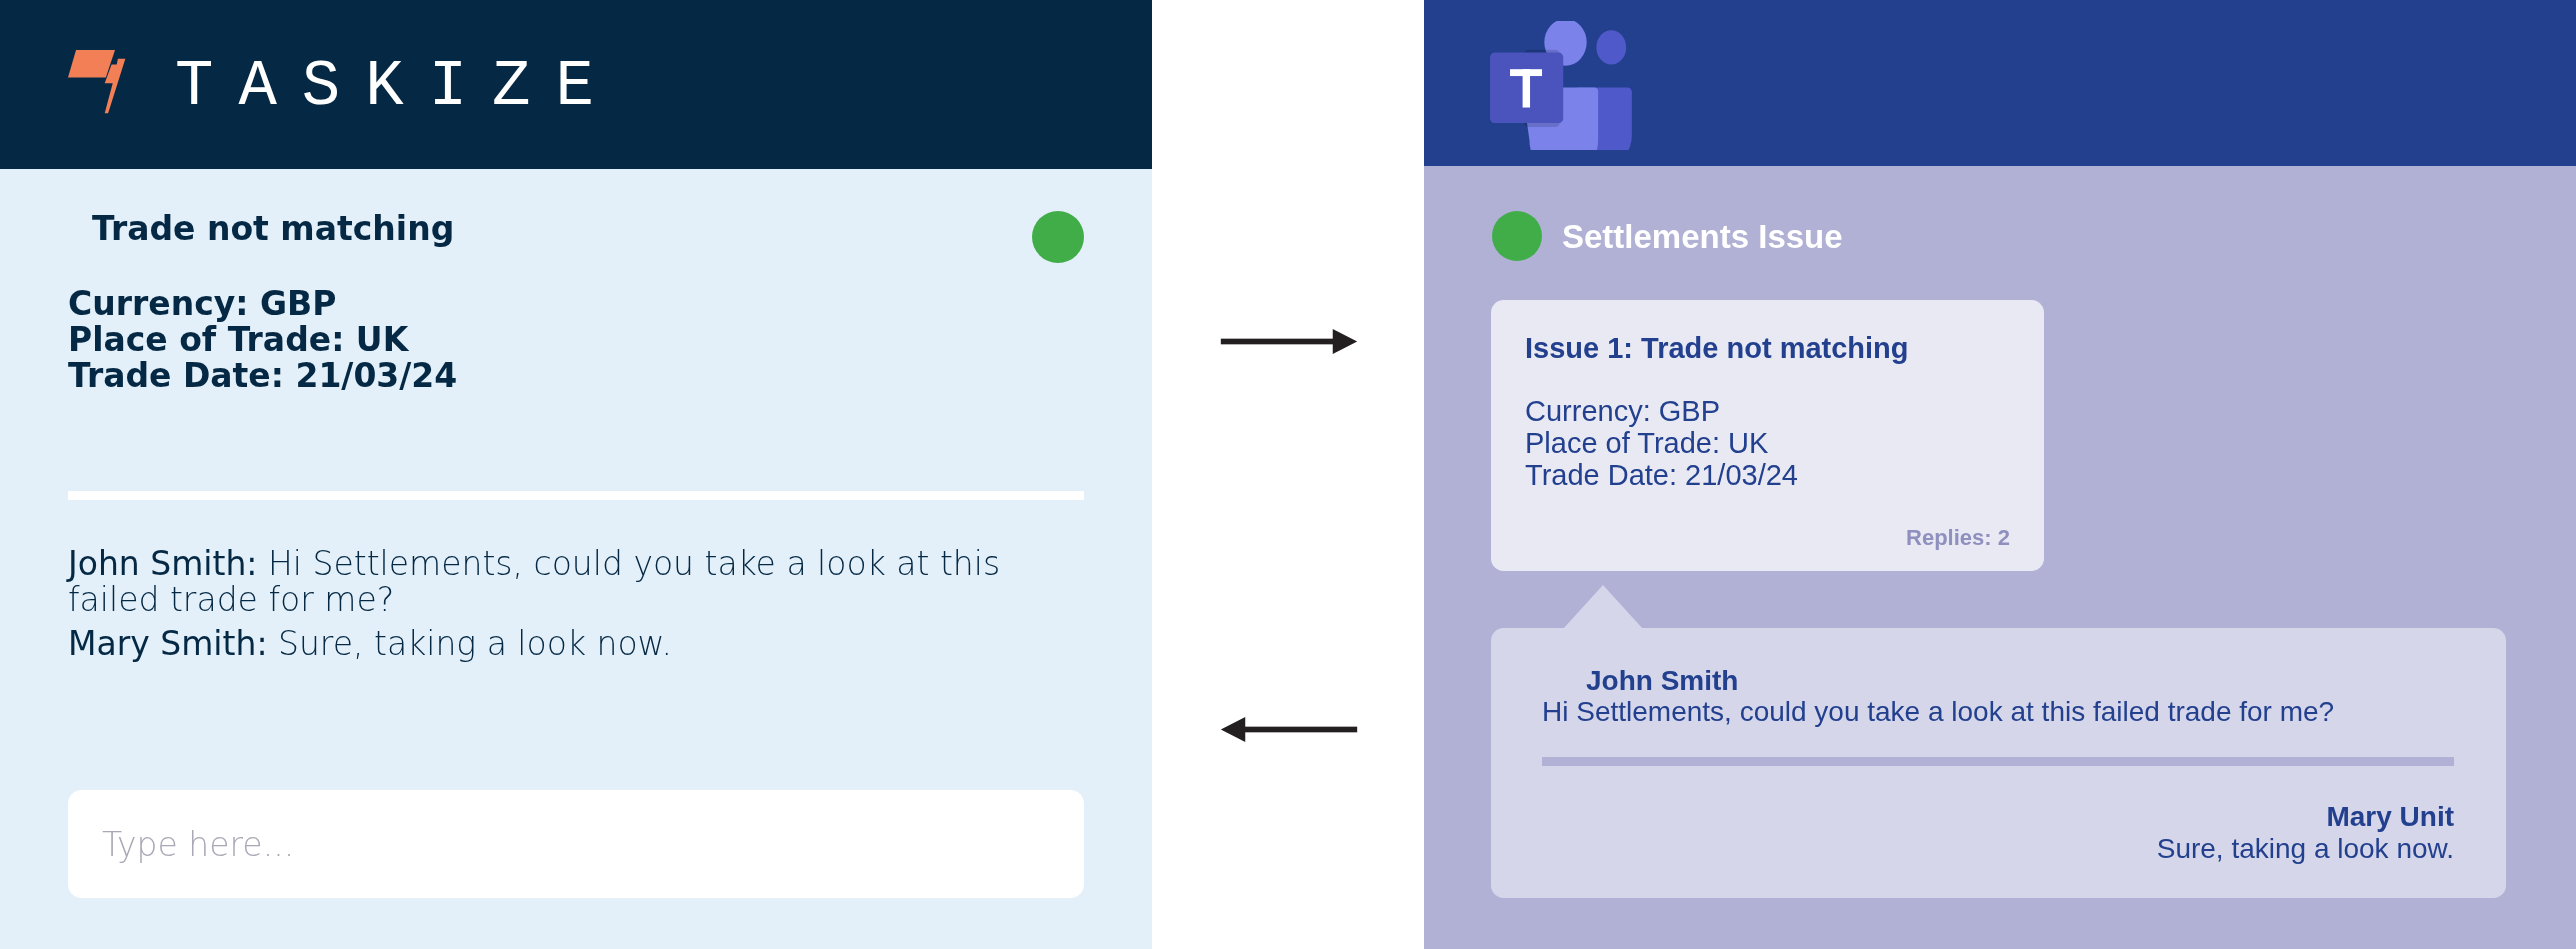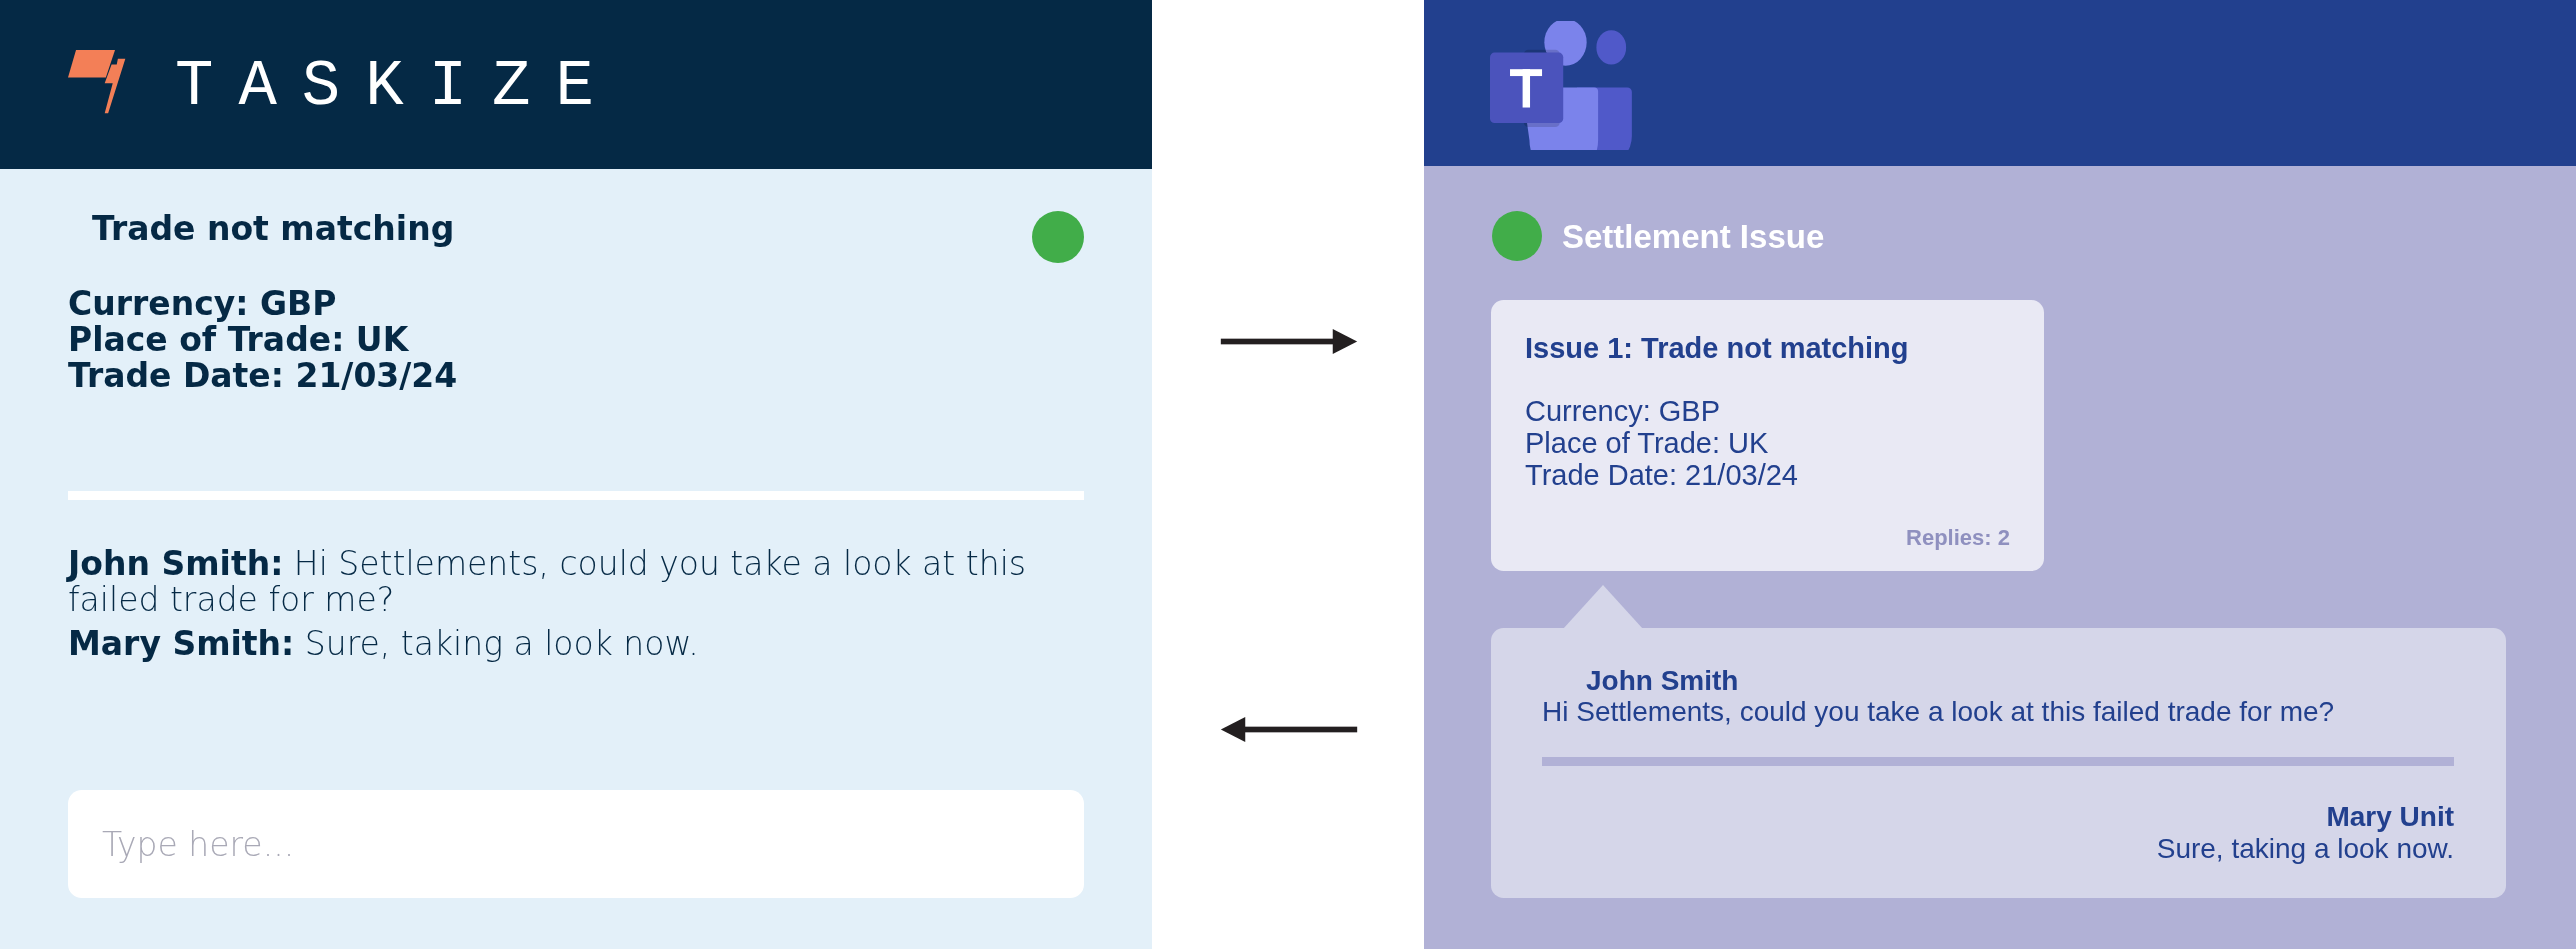--- a/index.html
+++ b/index.html
@@ -7,21 +7,21 @@
   .abs{position:absolute;}
   
   #taskize{left:0;top:0;width:1152px;height:949px;background:#e3f0f9;}
   #tk-header{left:0;top:0;width:1152px;height:169px;background:#052945;}
   #tk-wordmark{left:175px;top:55px;font-family:Liberation Mono, monospace;font-size:64px;letter-spacing:25px;color:#ffffff;font-weight:300;line-height:1;}
   #tk-title{left:68px;top:211px;font-size:33px;font-weight:bold;color:#052945;line-height:1.1;margin-left:24px;}
   #tk-dot{left:1032px;top:211px;width:52px;height:52px;border-radius:50%;background:#41ad49;}
   #tk-details{left:68px;top:286px;font-size:33px;font-weight:bold;color:#052945;line-height:36px;}
   #tk-divider{left:68px;top:491px;width:1016px;height:9.2px;background:#ffffff;}
   .tk-msg{left:68px;width:976px;font-size:33px;color:#052945;line-height:36px;font-weight:300;}
-  .tk-msg b{font-weight:bold;margin-top:48px;}
+  .tk-msg b{font-weight:normal;margin-top:48px;}
   #tk-msg1{top:546px;}
   #tk-msg2{top:626px;}
   #tk-input{left:68px;top:790px;width:1016px;height:108px;background:#ffffff;border-radius:13.8px;border:none;box-sizing:border-box;padding:8px 34px;font-size:33px;color:#a9a9b6;font-family:"DejaVu Sans",sans-serif;font-weight:300;outline:none;}
   #tk-input::placeholder{color:#a9a9b6;}
   
   .arrow{left:1220px;width:138px;height:25px;}
   #arrow-right{top:329px;}
   #arrow-left{top:717px;}
   
   #teams{left:1424px;top:0;width:1152px;height:949px;background:#b1b1d6;}
@@ -84,21 +84,21 @@
   <path d="M160 116 h88 a8 8 0 0 1 8 8 v77 a40 46 0 0 1 -80 0 z" fill="#5059c9" transform="translate(-8,0)"></path>
   <ellipse cx="132" cy="37" rx="37" ry="41" fill="#7b83eb"></ellipse>
   <path d="M64 116 h126 a7 7 0 0 1 7 7 v85 a60 65 0 0 1 -120 0 z" fill="#7b83eb" transform="translate(-8,0)"></path>
   <rect x="59" y="50" width="63" height="135" rx="8" fill="#000" opacity="0.15"></rect>
   <rect x="0" y="55" width="128" height="123" rx="8" fill="#4b53bc"></rect>
   <rect x="35" y="84" width="56" height="12" fill="#ffffff"></rect>
   <rect x="57" y="84" width="13" height="67" fill="#ffffff"></rect>
 </svg>
 
 <div id="tm-dot" class="abs"></div>
-<div id="tm-channel" class="abs">Settlement Issue</div>
+<div id="tm-channel" class="abs">Settlements Issue</div>
 
 <div id="tm-card" class="abs"></div>
 <div id="tm-card-title" class="abs">Issue 1: Trade not matching</div>
 <div id="tm-card-details" class="abs">
   <div>Currency: GBP</div>
   <div>Place of Trade: UK</div>
   <div>Trade Date: 21/03/24</div>
 </div>
 <div id="tm-replies" class="abs">Replies: 2</div>
 

